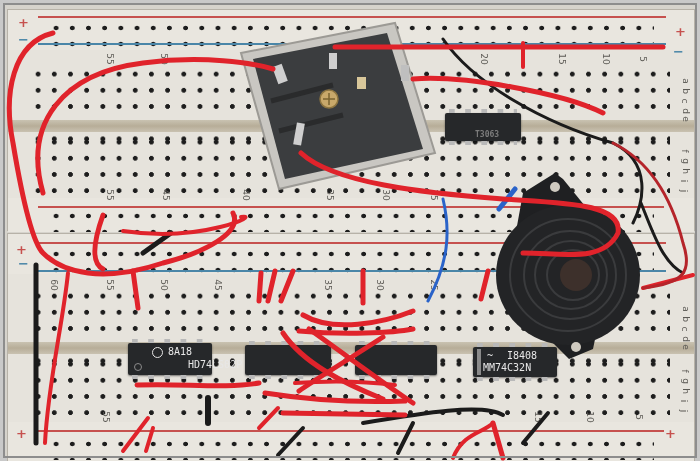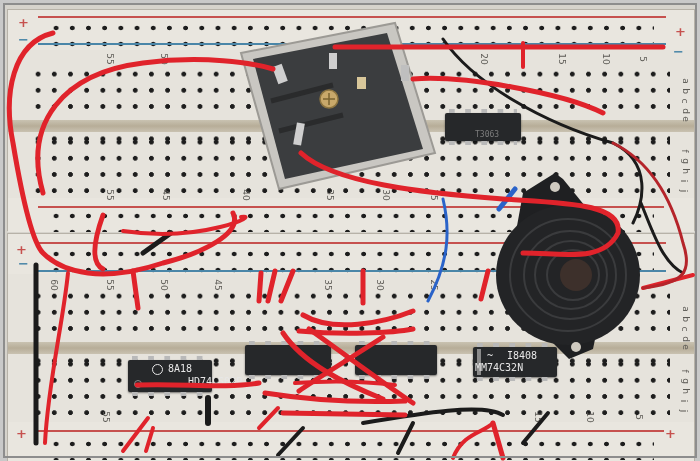--- a/index.html
+++ b/index.html
@@ -103,27 +103,27 @@
     <span class="rowlbl" style="left:675px;top:90px;">c</span>
     <span class="rowlbl" style="left:675px;top:100px;">d</span>
     <span class="rowlbl" style="left:675px;top:108px;">e</span>
     <span class="rowlbl" style="left:675px;top:132px;">f</span>
     <span class="rowlbl" style="left:675px;top:142px;">g</span>
     <span class="rowlbl" style="left:675px;top:152px;">h</span>
     <span class="rowlbl" style="left:675px;top:162px;">i</span>
     <span class="rowlbl" style="left:675px;top:172px;">j</span>
   </div>
 
-  <div class="chip" style="left:442px;top:110px;width:76px;height:28px;">
+  <div class="chip" style="left:442px;top:110px;width:76px;height:28px;font-weight:bold;">
     <div class="pins-top"></div>
       <div class="pins-bot"></div>
     <span class="chip-text" style="left:30px;top:16px;font-size:8px;color:#7c7c7c;">T3063</span>
   </div>
 
-  <div class="chip" style="left:125px;top:340px;width:84px;height:32px;margin-top:17px;">
+  <div class="chip" style="left:125px;top:340px;width:84px;height:32px;">
     <div class="pins-top"></div>
       <div class="pins-bot"></div>
     <span class="notch" style="left:6px;top:20px;"></span>
     <span class="chip-text" style="left:20px;top:3px;font-size:0;">
     </span>
     <span style="position:absolute;left:24px;top:4px;width:9px;height:9px;border:1.5px solid #e7e7e7;border-radius:50%;"></span>
     <span class="chip-text" style="left:40px;top:3px;">8A18</span>
     <span class="chip-text" style="left:16px;top:16px;padding-left:44px;">HD74LS02P</span>
   </div>
 
@@ -135,21 +135,21 @@
     <div class="pins-top"></div>
       <div class="pins-bot"></div>
   </div>
 
   <div class="chip" style="left:470px;top:344px;width:84px;height:30px;">
     <div class="pins-top"></div>
       <div class="pins-bot"></div>
     <span style="position:absolute;left:4px;top:2px;width:4px;height:26px;background:#8a8a8a;"></span>
     <span class="chip-text" style="left:14px;top:3px;">~</span>
     <span class="chip-text" style="left:34px;top:3px;">I8408</span>
-    <span class="chip-text" style="left:2px;top:15px;">MM74C32N</span>
+    <span class="chip-text" style="left:10px;top:15px;">MM74C32N</span>
   </div>
 
   <svg class="wires" width="700" height="461" viewBox="0 0 700 461">
 
     <g>
       <polygon points="238,50 392,20 432,150 276,186" fill="#c9c7c2" stroke="#9c9a95" stroke-width="2"></polygon>
       <polygon points="250,56 384,30 420,146 282,176" fill="#3b3d3f"></polygon>
       <line x1="268" y1="98" x2="330" y2="82" stroke="#2a2b2c" stroke-width="5"></line>
       <line x1="276" y1="128" x2="340" y2="112" stroke="#2a2b2c" stroke-width="5"></line>
       <circle cx="326" cy="96" r="9" fill="#c8a86a" stroke="#8c7440" stroke-width="1.5"></circle>

